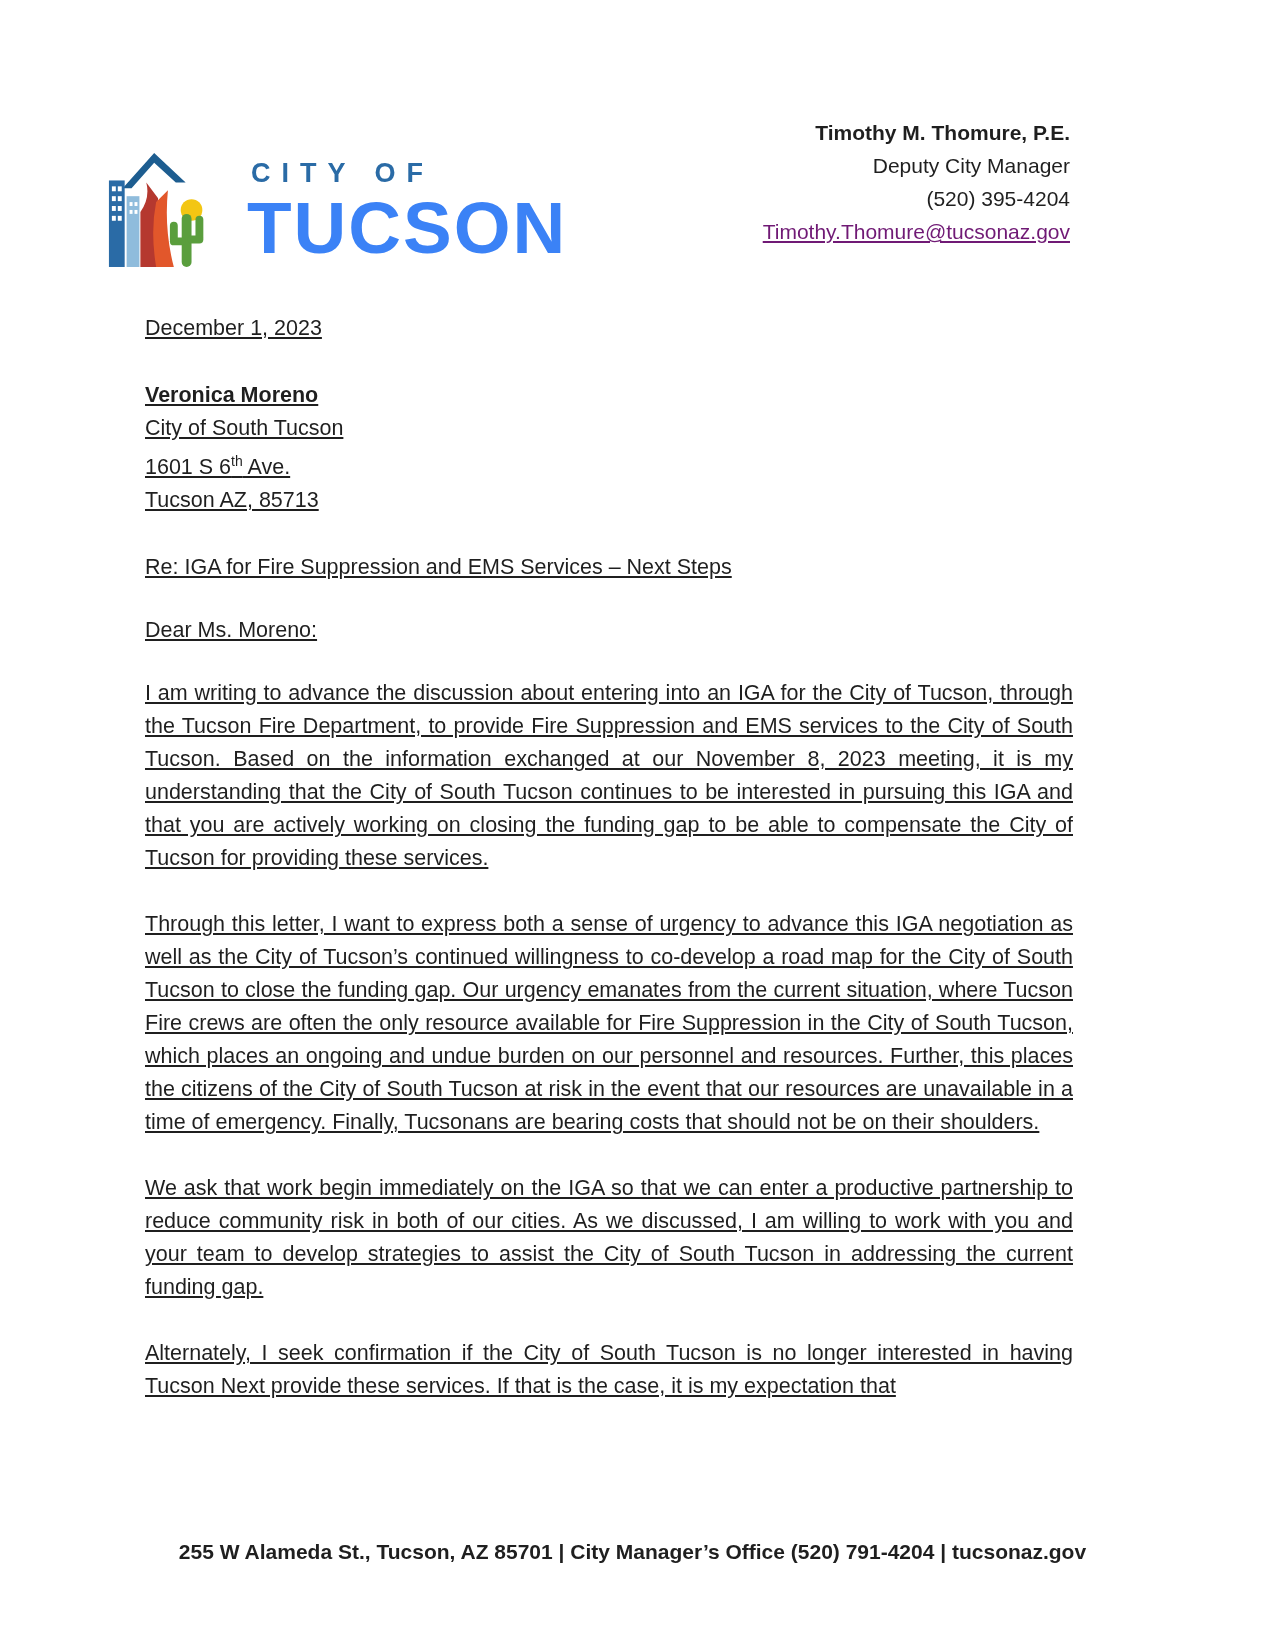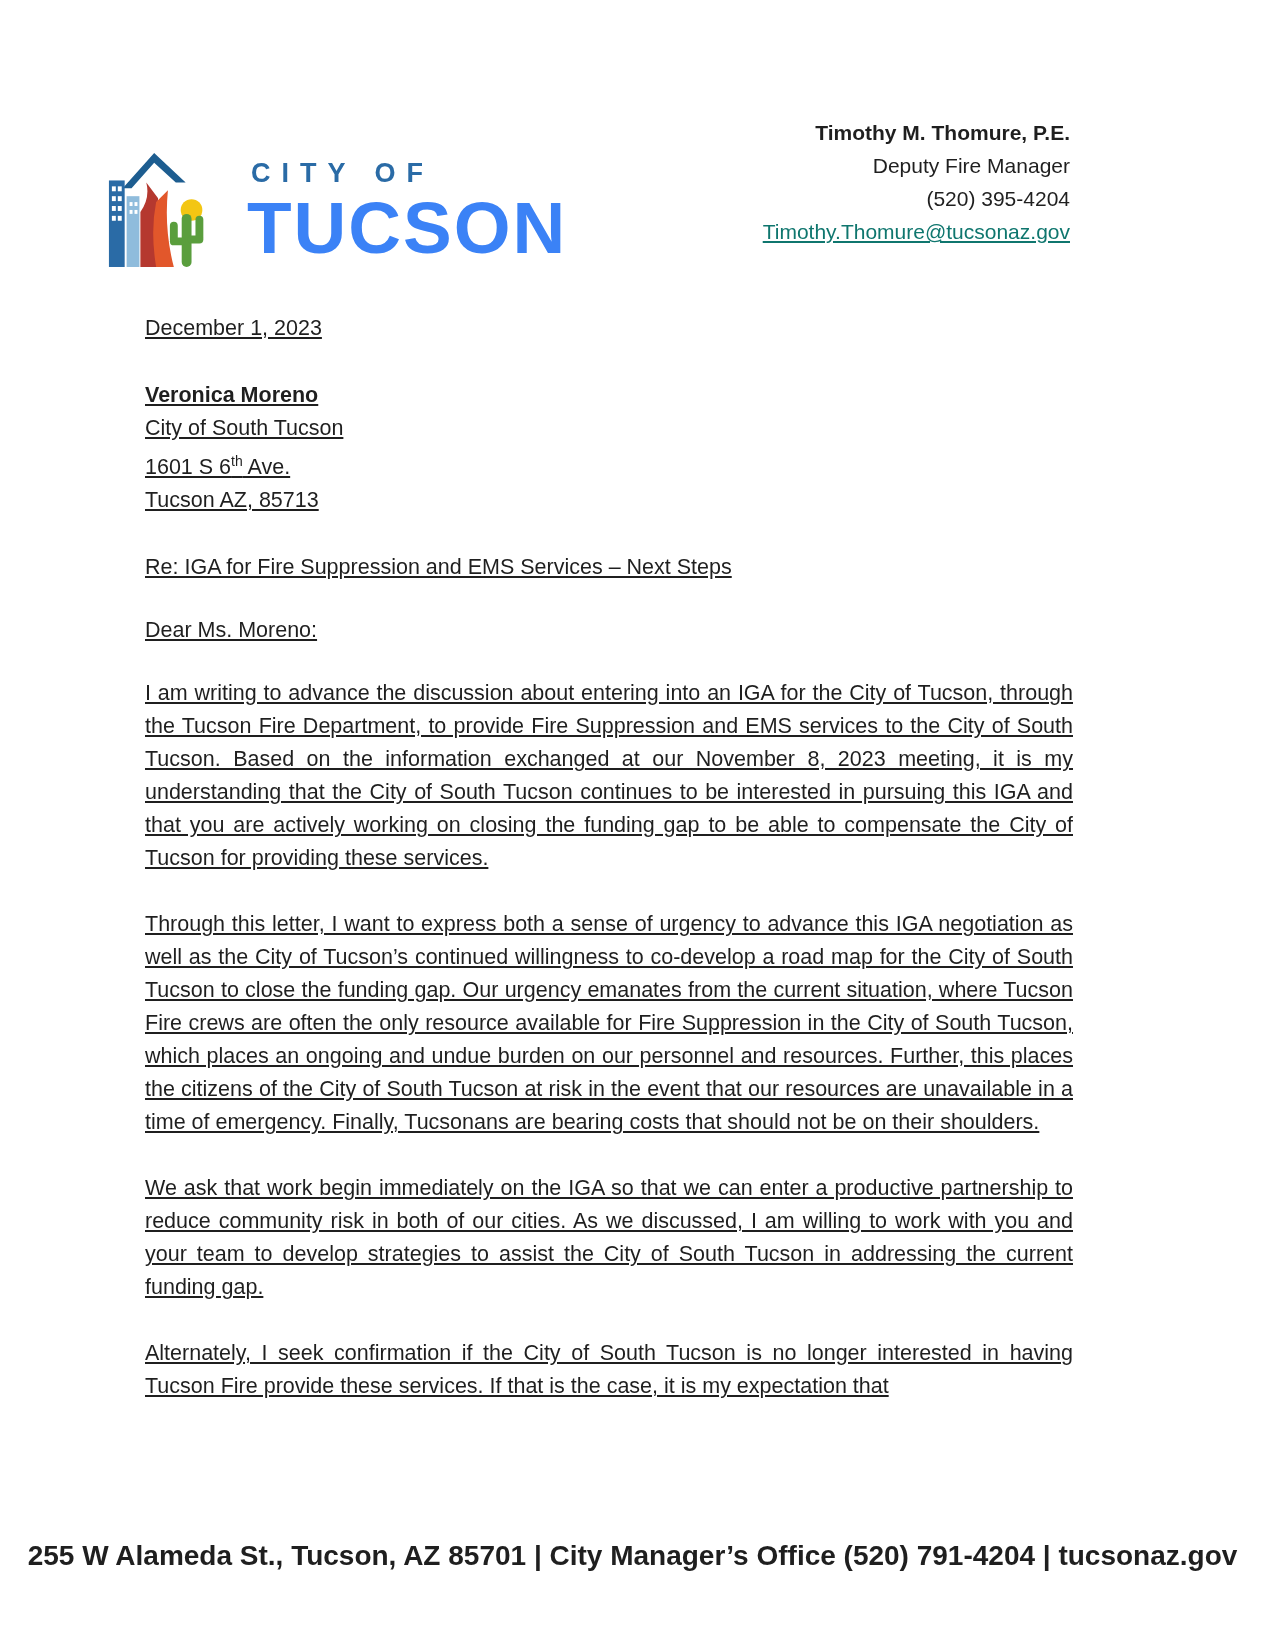--- a/index.html
+++ b/index.html
@@ -22,21 +22,21 @@
     position: absolute;
     top: 68px;
     right: 195px;
     text-align: right;
     font-size: 21px;
     line-height: 33px;
   }
   .contact-name { font-weight: bold; }
   .contact-email a,
   .contact-email span {
-    color: #0f766e;
+    color: #701a75;
     text-decoration: underline;
     cursor: pointer;
   }
 
   
   .logo {
     position: absolute;
     top: 98px;
     left: 105px;
     display: flex;
@@ -82,33 +82,33 @@
   }
   sup { font-size: 0.65em; }
 
   
   .footer {
     position: absolute;
     left: 0;
     width: 100%;
     top: 1492px;
     text-align: center;
-    font-size: 28px;
+    font-size: 21px;
     font-weight: 600;
     color: #1f1f1f;
   }
 </style>
 </head>
 <body>
 
 <div class="page">
 
   <div class="contact-block">
     <div class="contact-name">Timothy M. Thomure, P.E.</div>
-    <div>Deputy Fire Manager</div>
+    <div>Deputy City Manager</div>
     <div>(520) 395-4204</div>
     <div class="contact-email">
       <span>Timothy.Thomure@tucsonaz.gov</span>
     </div>
   </div>
 
   <div class="logo">
     <svg class="logo-icon" viewBox="0 0 120 122" aria-hidden="true">
 
       <path d="M18 42 L50 6 L82 36 L72 36 L50 16 L27 42 Z" fill="#1d5d90"></path>
@@ -162,19 +162,19 @@
       <div>Tucson AZ, 85713</div>
     </div>
 
     <div class="re-line">Re: IGA for Fire Suppression and EMS Services – Next Steps</div>
 
     <div class="salutation">Dear Ms. Moreno:</div>
 
     <p class="para">I am writing to advance the discussion about entering into an IGA for the City of Tucson, through the Tucson Fire Department, to provide Fire Suppression and EMS services to the City of South Tucson. Based on the information exchanged at our November 8, 2023 meeting, it is my understanding that the City of South Tucson continues to be interested in pursuing this IGA and that you are actively working on closing the funding gap to be able to compensate the City of Tucson for providing these services.</p>
     <p class="para">Through this letter, I want to express both a sense of urgency to advance this IGA negotiation as well as the City of Tucson’s continued willingness to co-develop a road map for the City of South Tucson to close the funding gap. Our urgency emanates from the current situation, where Tucson Fire crews are often the only resource available for Fire Suppression in the City of South Tucson, which places an ongoing and undue burden on our personnel and resources. Further, this places the citizens of the City of South Tucson at risk in the event that our resources are unavailable in a time of emergency. Finally, Tucsonans are bearing costs that should not be on their shoulders.</p>
     <p class="para">We ask that work begin immediately on the IGA so that we can enter a productive partnership to reduce community risk in both of our cities. As we discussed, I am willing to work with you and your team to develop strategies to assist the City of South Tucson in addressing the current funding gap.</p>
-    <p class="para">Alternately, I seek confirmation if the City of South Tucson is no longer interested in having Tucson Fire provide these services. If that is the case, it is my expectation that</p>
+    <p class="para">Alternately, I seek confirmation if the City of South Tucson is no longer interested in having Tucson Next provide these services. If that is the case, it is my expectation that</p>
 
   </div>
 
   <div class="footer">255 W Alameda St., Tucson, AZ 85701  |  City Manager’s Office (520) 791-4204  |  tucsonaz.gov</div>
 
 </div>
 
 </body></html>

